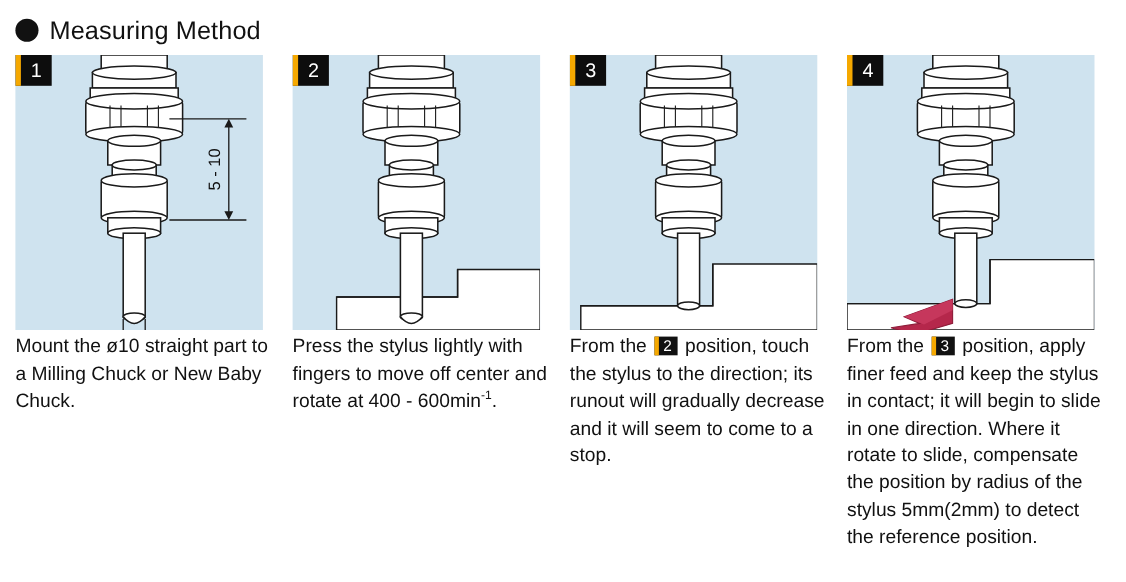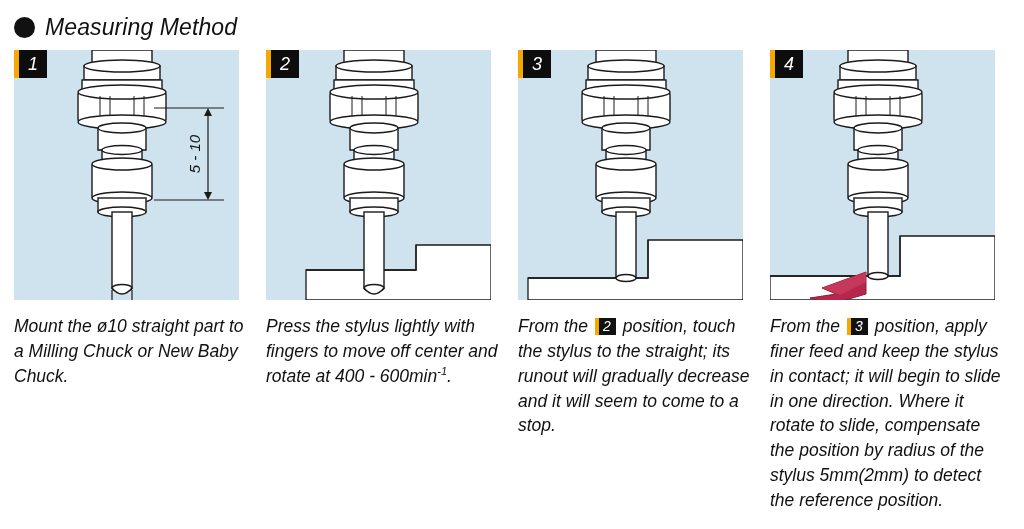--- a/index.html
+++ b/index.html
@@ -11,21 +11,20 @@
     width: 1024px;
     height: 529px;
     font-family: "Liberation Sans", sans-serif;
     color: #1a1a1a;
     overflow: hidden;
   }
   .page {
     position: relative;
     width: 1024px;
     height: 413px;
-    font-style: italic;
   }
   
   .title-row {
     position: absolute;
     left: 14px;
     top: 14px;
     display: flex;
     align-items: center;
     gap: 10px;
   }
@@ -74,21 +73,21 @@
     display: flex;
     align-items: center;
     justify-content: center;
     z-index: 5;
   }
   .badge.accent {
     background: #0d0d0d;
     border-left: 5px solid #f5a800;
   }
   .caption {
-    margin-top: 14px;
+    margin-top: 2px;
     font-size: 17.5px;
     line-height: 1.42;
     color: #111111;
     width: 235px;
   }
   .inline-badge {
     display: inline-block;
     background: #111111;
     color: #ffffff;
     border-left: 4px solid #f5a800;
@@ -249,21 +248,21 @@
             <rect x="78" y="114" width="60" height="34" rx="2"></rect>
             <ellipse cx="108" cy="114" rx="30" ry="6"></ellipse>
             <ellipse cx="108" cy="148" rx="30" ry="6"></ellipse>
             <rect x="84" y="148" width="48" height="14"></rect>
             <ellipse cx="108" cy="162" rx="24" ry="5"></ellipse>
             <rect x="98" y="162" width="20" height="66"></rect>
             <ellipse cx="108" cy="228" rx="10" ry="3.5"></ellipse>
           </g>
         </svg>
       </div>
-      <div class="caption"><span>From the </span><span class="inline-badge">2</span><span> position, touch the stylus to the straight; its runout will gradually decrease and it will seem to come to a stop.</span></div>
+      <div class="caption"><span>From the </span><span class="inline-badge">2</span><span> position, touch the stylus to the direction; its runout will gradually decrease and it will seem to come to a stop.</span></div>
     </div>
 
     <div class="step">
       <div class="figure">
         <div class="badge accent">4</div>
         <svg width="225" height="250" viewBox="0 0 225 250">
           <g fill="#ffffff" stroke="#1a1a1a" stroke-width="1.3">
             <path d="M130 186 L225 186 L225 250 L0 250 L0 226 L130 226 Z"></path>
             <path d="M0 226 L130 226 L130 186" fill="none"></path>
           </g>

